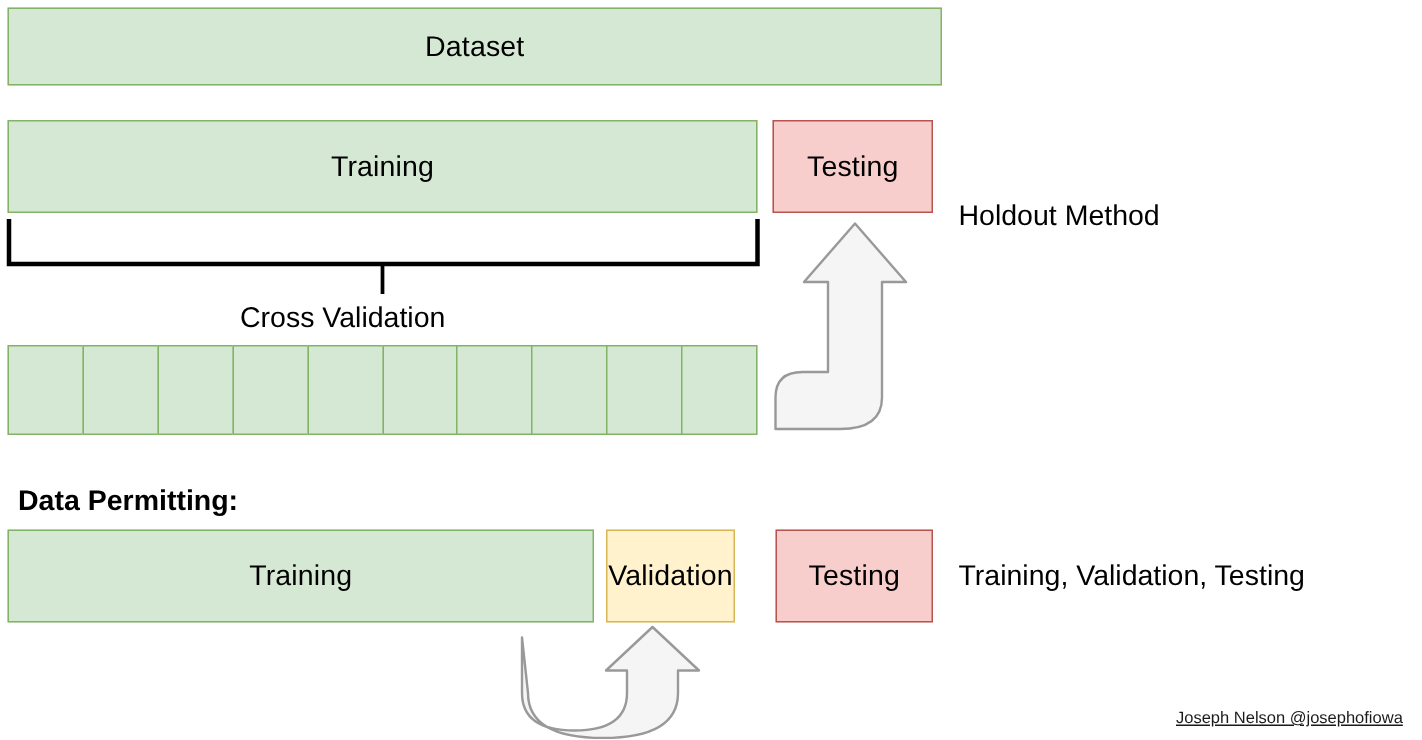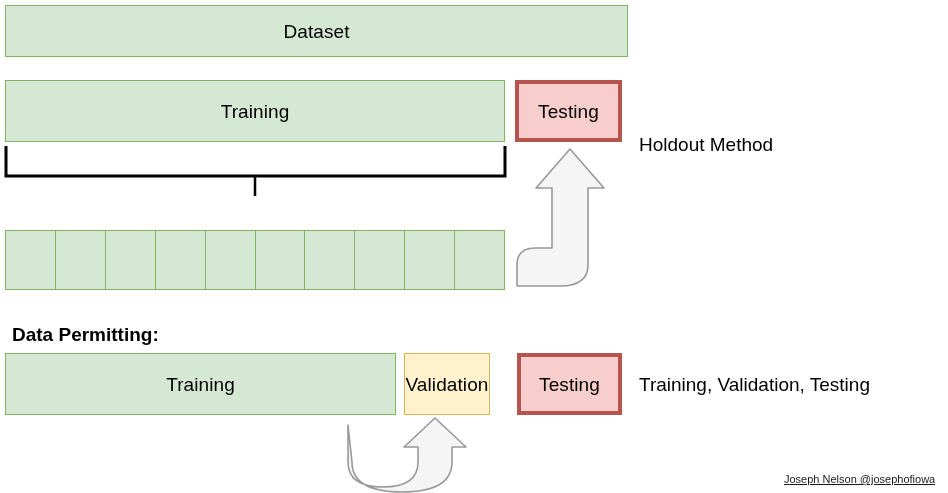--- a/index.html
+++ b/index.html
@@ -29,21 +29,21 @@
     letter-spacing: 0.1px;
     white-space: nowrap;
     text-align: center;
   }
   .box-green {
     background: #d5e8d4;
     border: 1px solid #82b366;
   }
   .box-red {
     background: #f8cecc;
-    border: 4px solid #ec4899;
+    border: 1px solid #ec4899;
   }
   .box-yellow {
     background: #fff2cc;
     border: 1px solid #d6b656;
   }
   .cv-strip {
     position: absolute;
     display: flex;
     box-sizing: border-box;
   }
@@ -85,20 +85,21 @@
 <div id="canvas">
 
   <div class="box box-green" style="left: 5px; top: 5px; width: 623px; height: 52px; background: rgb(213, 232, 212); border-color: rgb(130, 179, 102);">Dataset</div>
 
   <div class="box box-green" style="left: 5px; top: 80px; width: 500px; height: 62px; background: rgb(213, 232, 212); border-color: rgb(130, 179, 102);">Training</div>
 
   <div class="box box-red" style="left: 515px; top: 80px; width: 107px; height: 62px; background: rgb(248, 206, 204); border-color: rgb(184, 84, 80);">Testing</div>
 
   <div class="label" style="left:639px; top:101px;margin-top:34px;">Holdout Method</div>
 
+  <div class="label" style="left:160px; top:203px;">Cross Validation</div>
 
   <div class="cv-strip" style="left:5px; top:230px; width:500px; height:60px;">
       <div class="cv-cell" style="background: rgb(213, 232, 212); border-color: rgb(130, 179, 102);"></div>
       <div class="cv-cell" style="background: rgb(213, 232, 212); border-color: rgb(130, 179, 102);"></div>
       <div class="cv-cell" style="background: rgb(213, 232, 212); border-color: rgb(130, 179, 102);"></div>
       <div class="cv-cell" style="background: rgb(213, 232, 212); border-color: rgb(130, 179, 102);"></div>
       <div class="cv-cell" style="background: rgb(213, 232, 212); border-color: rgb(130, 179, 102);"></div>
       <div class="cv-cell" style="background: rgb(213, 232, 212); border-color: rgb(130, 179, 102);"></div>
       <div class="cv-cell" style="background: rgb(213, 232, 212); border-color: rgb(130, 179, 102);"></div>
       <div class="cv-cell" style="background: rgb(213, 232, 212); border-color: rgb(130, 179, 102);"></div>

